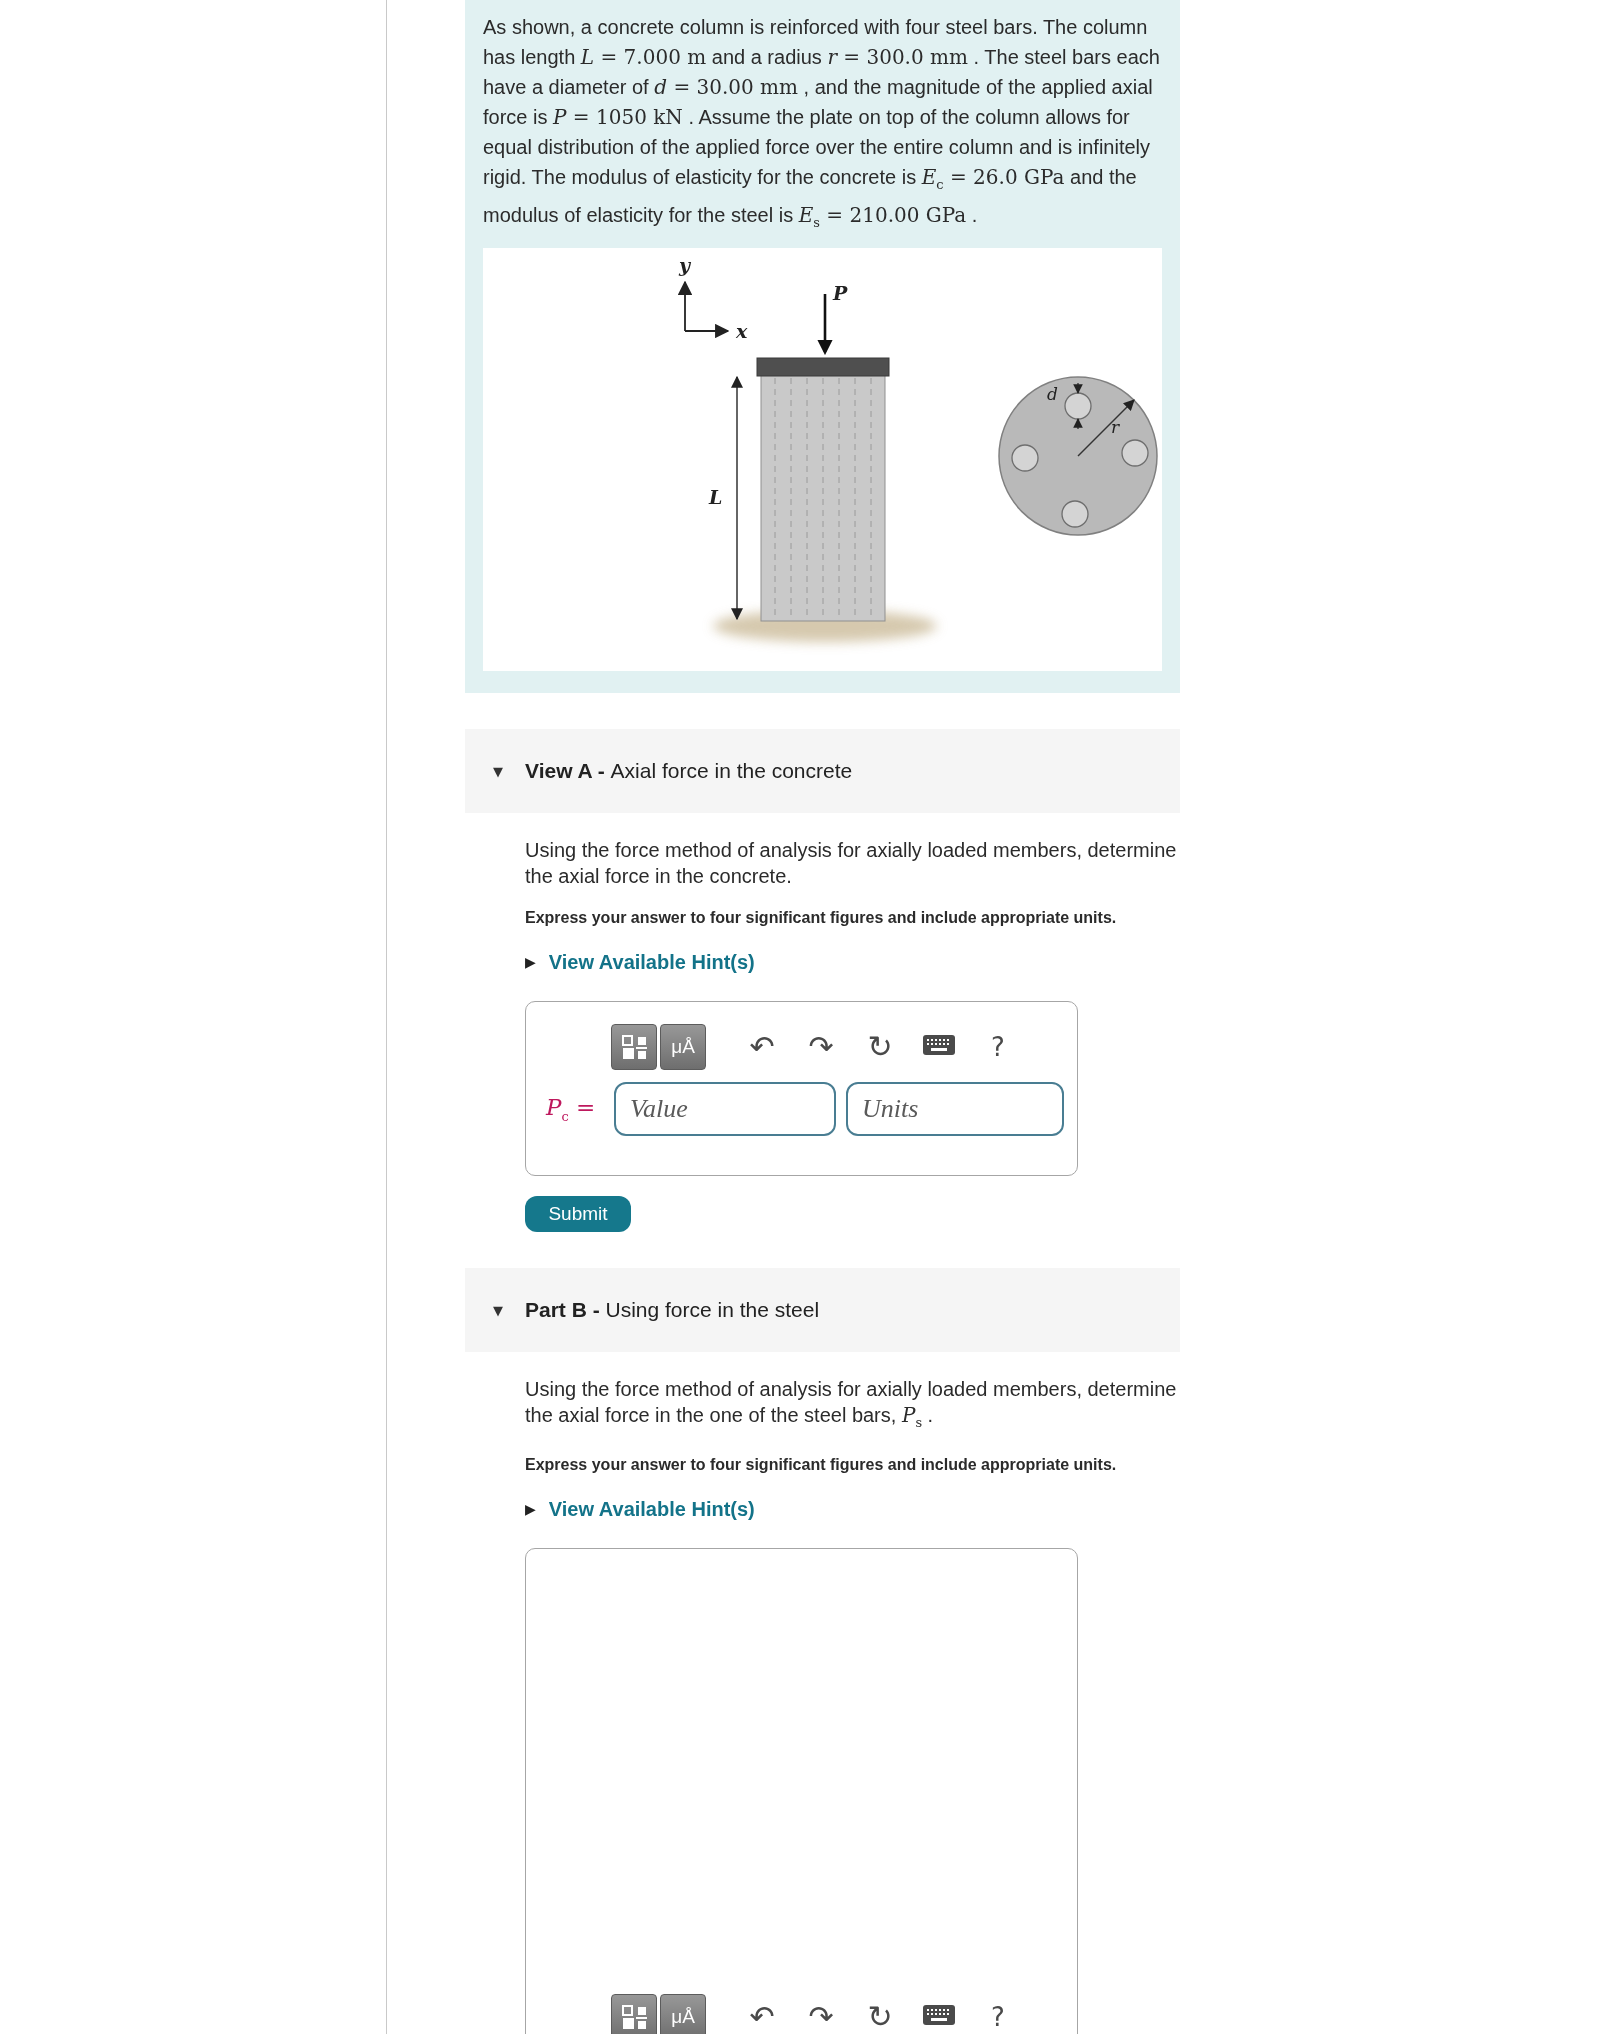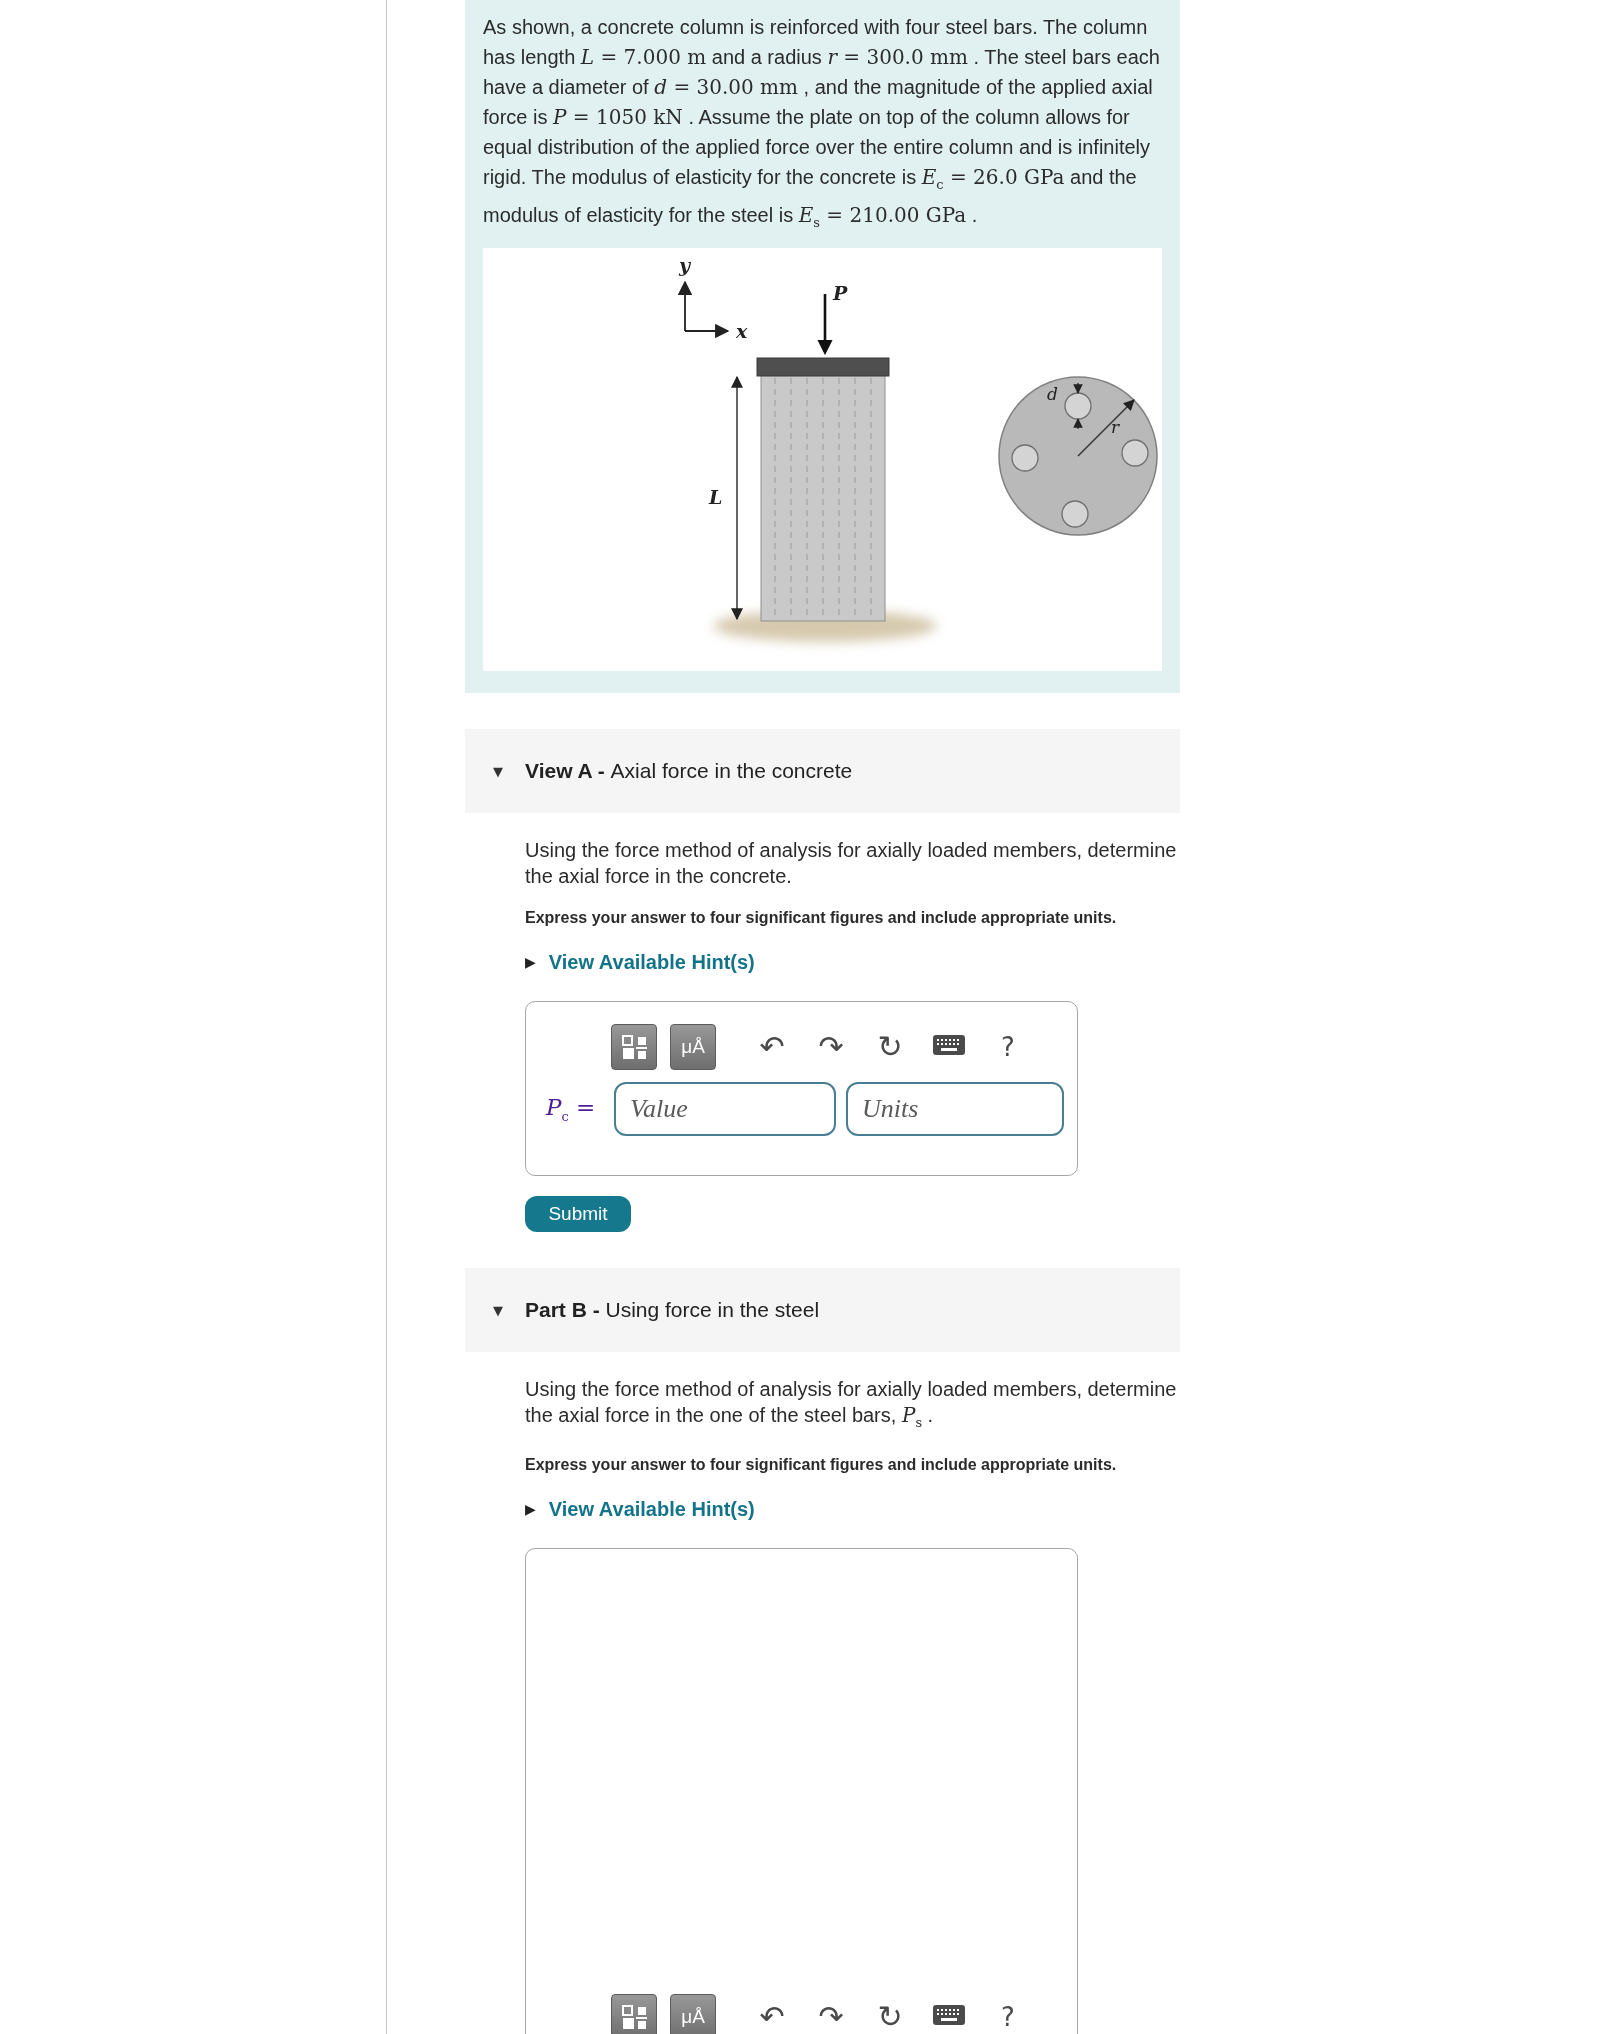--- a/index.html
+++ b/index.html
@@ -35,31 +35,31 @@
   .express { font-size:16px; line-height:26px; font-weight:bold; margin-bottom:18px; width:600px; }
 
   .hint-row { display:flex; align-items:center; gap:13px; margin-bottom:26px; cursor:pointer; height:26px; }
   .hint-tri { font-family:"DejaVu Sans", sans-serif; font-size:14px; color:#222; }
   .hint-link { color:#137389; font-weight:bold; font-size:20px; text-decoration:none; }
 
   
   .answer-box { width:553px; border:1px solid #a6a6a6; border-radius:10px; background:#fff; height:175px; padding-top:22px; }
   .answer-box.tall { height:600px; padding-top:445px; }
   .toolbar { display:flex; align-items:center; margin-left:85px; height:46px; }
-  .tb-group { display:flex; gap:13px; margin-right:20px; }
+  .tb-group { display:flex; gap:3px; margin-right:20px; }
   .tb-btn { width:46px; height:46px; border:1px solid #5c5c5c; border-radius:4px;
             background:linear-gradient(#989898,#6e6e6e); color:#fff; display:flex;
             align-items:center; justify-content:center; font-size:19px; cursor:pointer;
             font-family:"Liberation Sans", sans-serif; }
   .tb-icon { background:none; border:none; color:#4a4a4a; width:46px; height:46px;
              margin-left:13px; cursor:pointer; font-family:"DejaVu Sans", sans-serif;
              font-size:30px; line-height:44px; text-align:center; padding:0; }
   .tb-icon.small { font-size:26px; }
   .answer-row { display:flex; align-items:center; margin-top:12px; padding-left:20px; }
-  .ans-label { font-family:"DejaVu Serif", serif; font-size:23px; color:#4c1d95; margin-right:10px; width:58px; }
+  .ans-label { font-family:"DejaVu Serif", serif; font-size:23px; color:#be185d; margin-right:10px; width:58px; }
   .ans-label .math { font-size:23px; }
   .ans-input { width:222px; height:54px; border:2px solid #497d92; border-radius:12px;
                font-size:26px; padding:0 14px; font-family:"Liberation Serif", serif;
                font-style:italic; color:#333; background:#fff; }
   .ans-input.units { width:218px; margin-left:10px; }
   .ans-input::placeholder { color:#5a5a5a; opacity:1; }
 
   .submit-btn { margin-top:20px; width:106px; height:36px; background:#15788c; color:#fff;
                 border:none; border-radius:12px; font-size:19px; cursor:pointer;
                 font-family:"Liberation Sans", sans-serif; }

